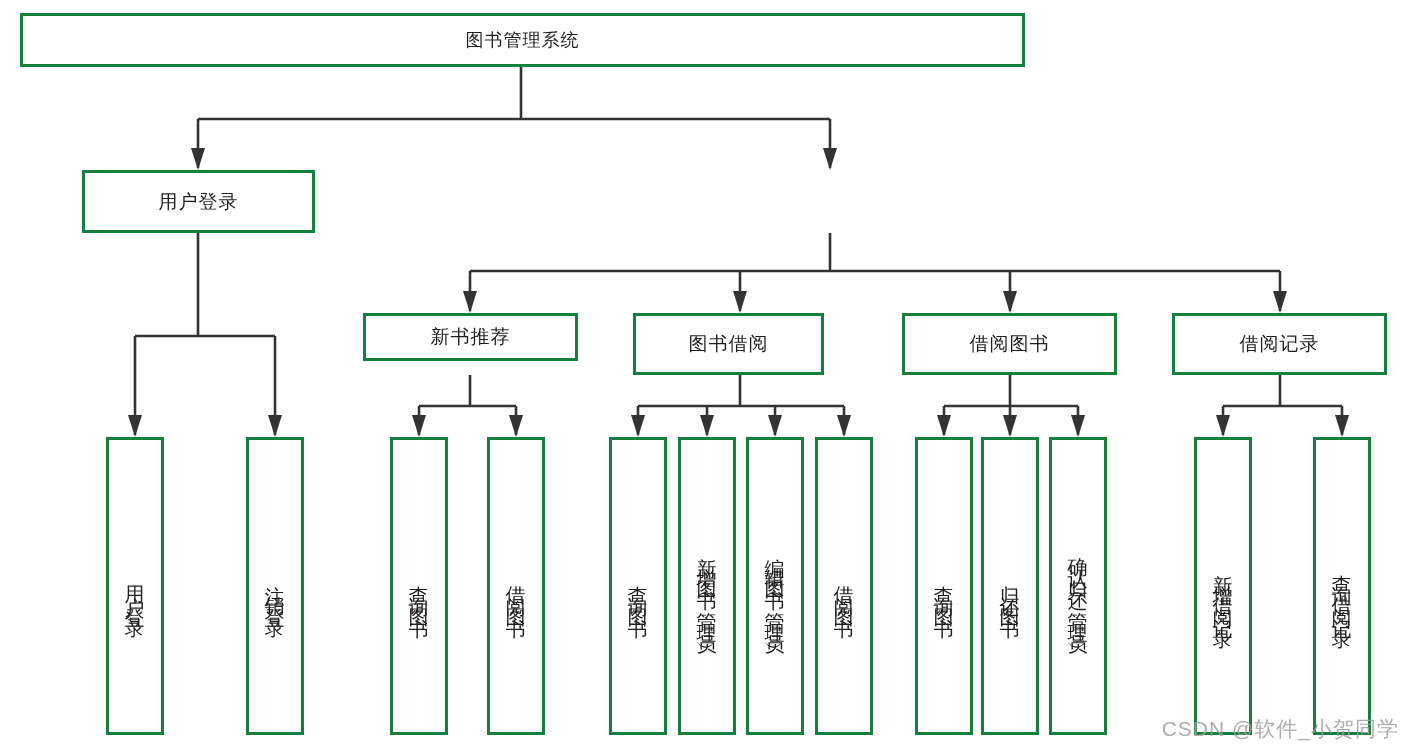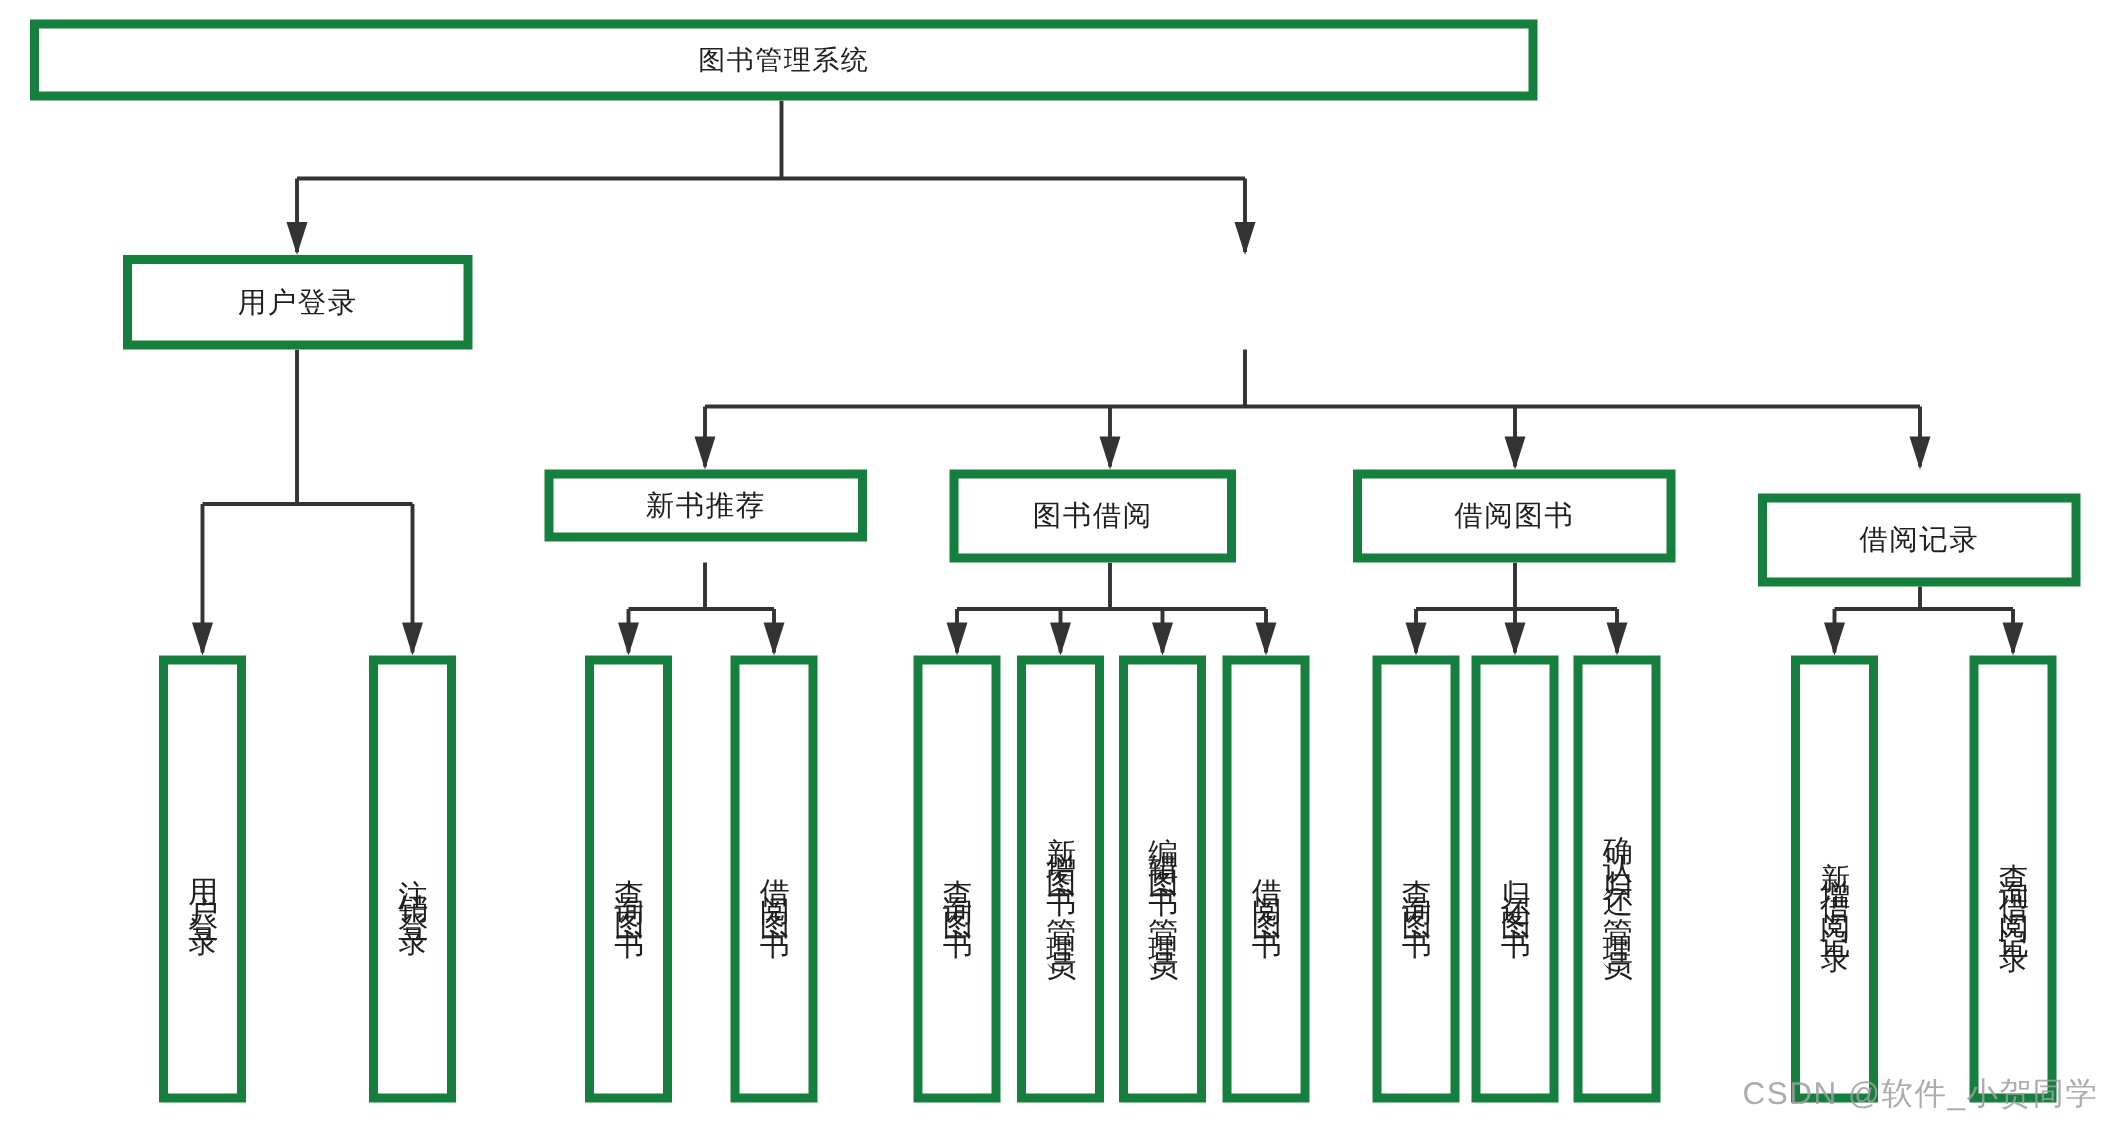--- a/index.html
+++ b/index.html
@@ -17,21 +17,21 @@
   }
   .connectors {
     position: absolute;
     left: 0; top: 0;
     width: 1405px;
     height: 747px;
   }
   .node {
     position: absolute;
     box-sizing: border-box;
-    border: 6px solid #15803d;
+    border: 3px solid #15803d;
     background: #ffffff;
     display: flex;
     align-items: center;
     justify-content: center;
     color: #1f1f1f;
   }
   .h-label { font-size: 19px; letter-spacing: 1px; white-space: nowrap; }
   .root-label { font-size: 18px; letter-spacing: 1px; white-space: nowrap; }
   .leaf .v-label {
     writing-mode: vertical-rl;
@@ -108,21 +108,21 @@
 
   <div class="node" style="left:363px; top:313px; width:215px; height:48px;">
     <span class="h-label">新书推荐</span>
   </div>
   <div class="node" style="left:633px; top:313px; width:191px; height:62px;">
     <span class="h-label">图书借阅</span>
   </div>
   <div class="node" style="left:902px; top:313px; width:215px; height:62px;">
     <span class="h-label">借阅图书</span>
   </div>
-  <div class="node" style="left:1172px; top:313px; width:215px; height:62px;margin-top:16px;">
+  <div class="node" style="left:1172px; top:313px; width:215px; height:62px;">
     <span class="h-label">借阅记录</span>
   </div>
 
   <div class="node leaf" style="left:106px; top:437px; width:58px; height:298px;">
     <span class="v-label">用户登录</span>
   </div>
   <div class="node leaf" style="left:246px; top:437px; width:58px; height:298px;">
     <span class="v-label">注销登录</span>
   </div>
 

